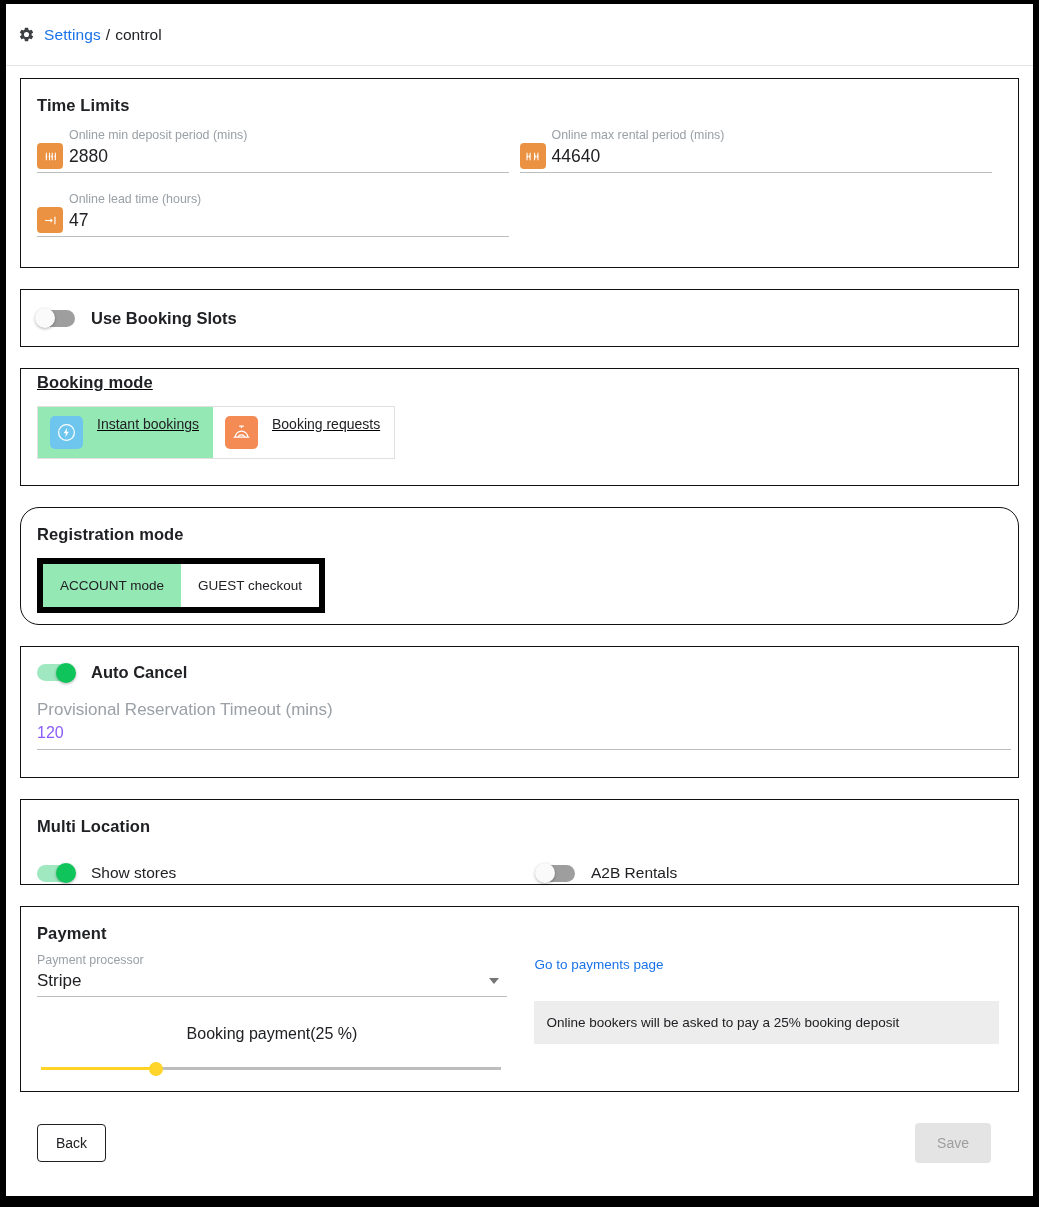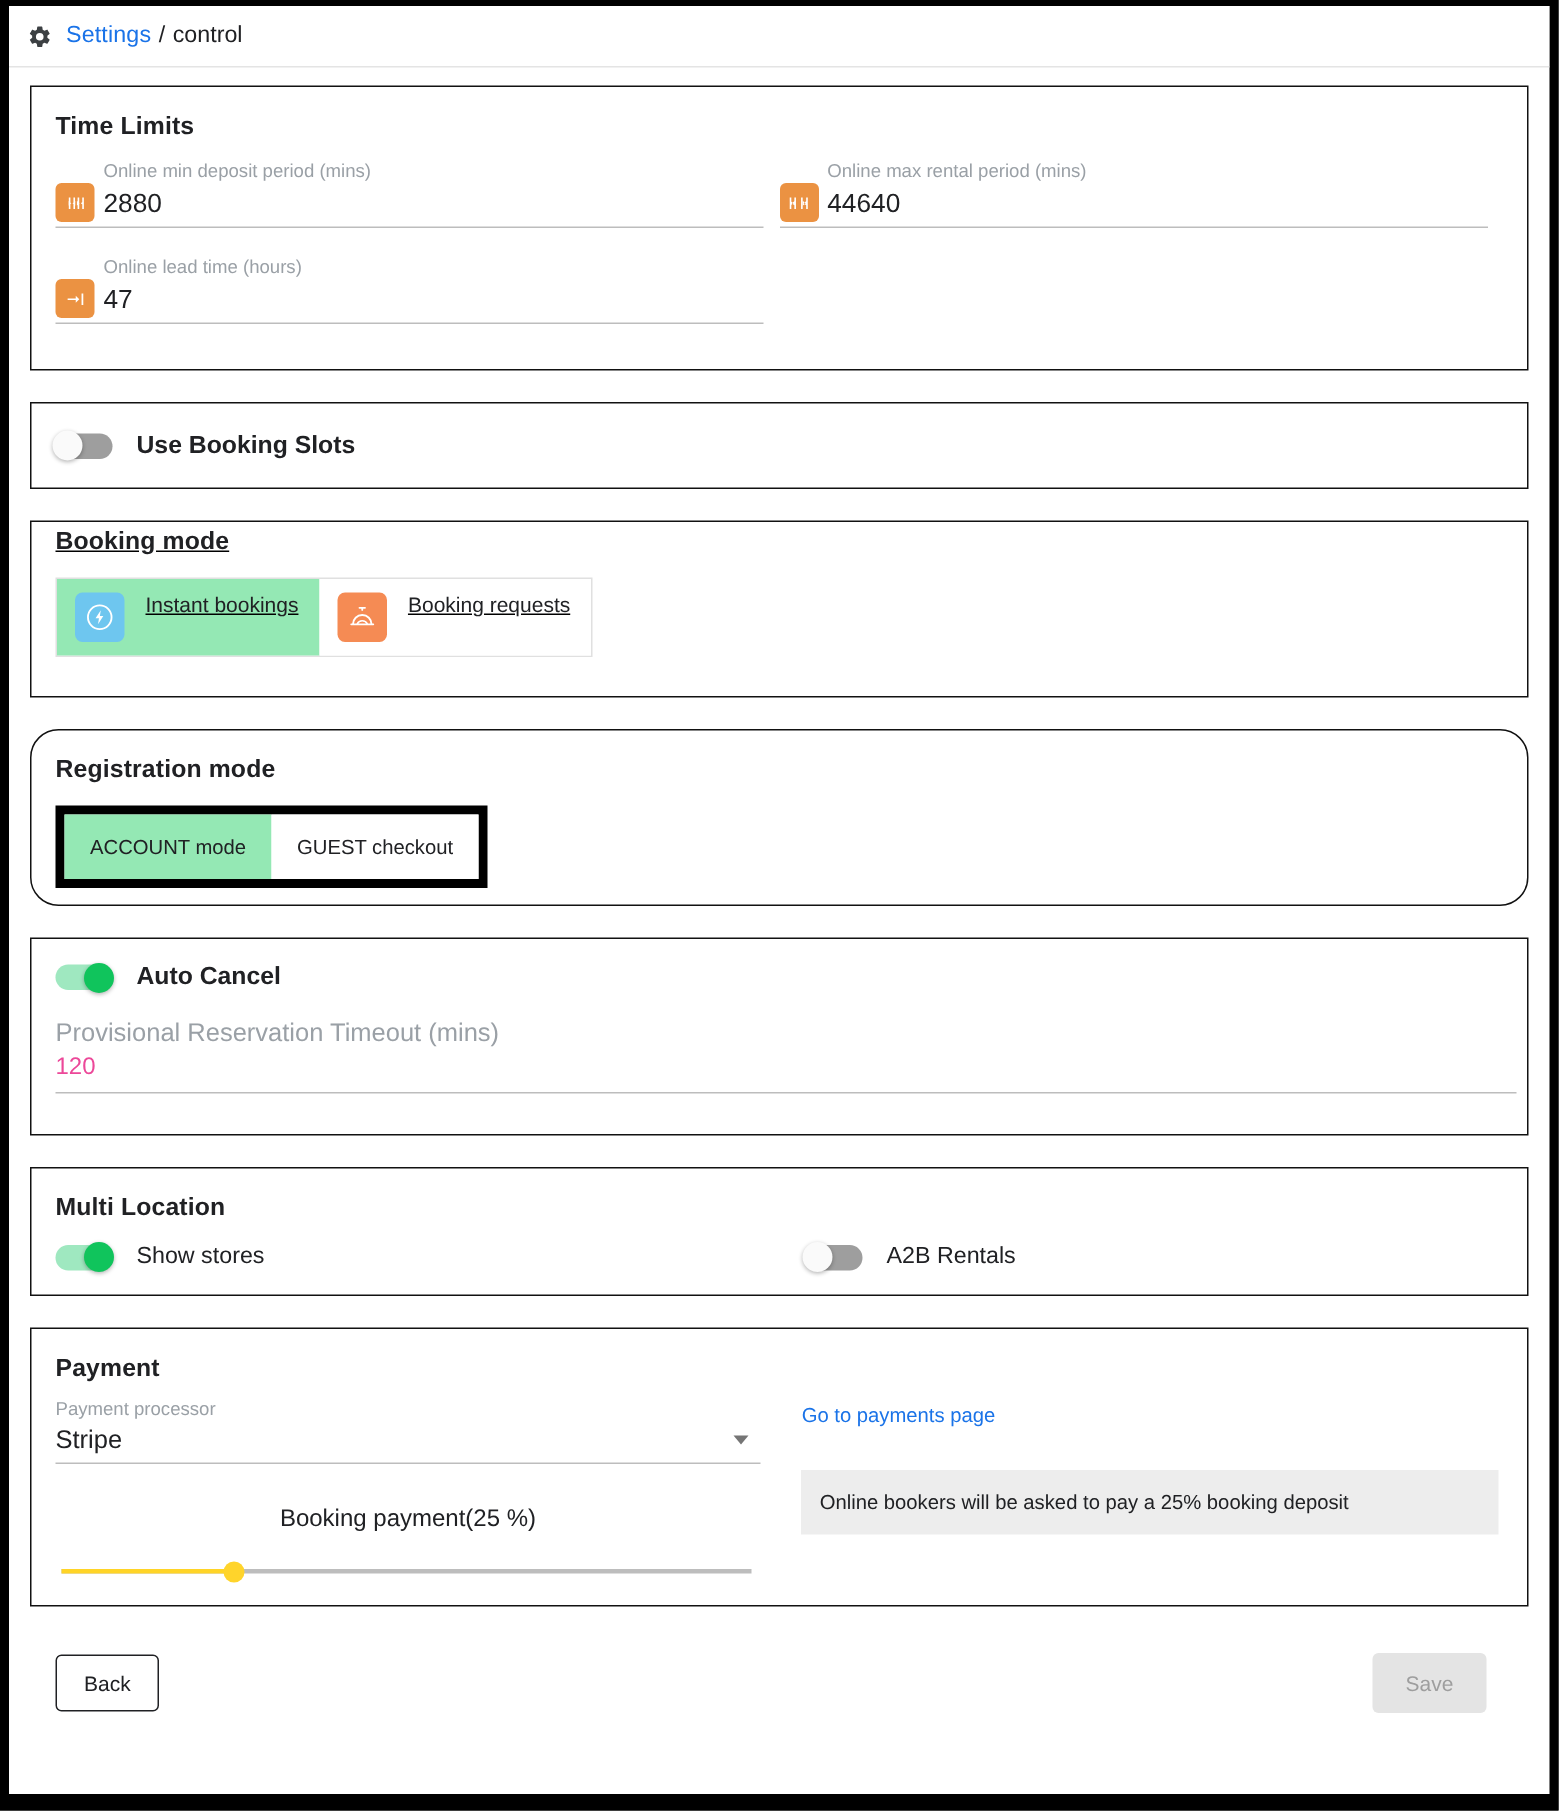--- a/index.html
+++ b/index.html
@@ -12,21 +12,21 @@
   .page-frame {
     position: absolute;
     left: 6px; top: 4px;
     width: 1027px; height: 1192px;
     background: #ffffff;
     overflow: hidden;
   }
 
   
   .header {
-    height: 41px;
+    height: 62px;
     border-bottom: 1px solid #e4e4e4;
     display: flex;
     align-items: center;
     padding-left: 12px;
     background: #fff;
   }
   .gear-icon { width: 17px; height: 17px; margin-right: 9px; flex: none; }
   .bc-link {
     color: #1a73e8;
     font-size: 15.5px;
@@ -147,30 +147,30 @@
 
   
   .c-autocancel { padding: 16px 16px 0 16px; height: 132px; }
   .ac-sub {
     font-size: 17px;
     color: #9aa0a6;
     margin-top: 18px;
   }
   .ac-value {
     font-size: 16px;
-    color: #ec4899;
+    color: #8b5cf6;
     padding-bottom: 7px;
     border-bottom: 1px solid #bdbdbd;
     margin-top: 4px;
     width: 974px;
   }
 
   
   .c-multiloc { padding: 17px 16px 22px 16px; height: 86px; }
-  .ml-row { display: flex; margin-top: 14px; }
+  .ml-row { display: flex; margin-top: 28px; }
   .ml-item { display: flex; align-items: center; }
   .ml-item.first { width: 500px; }
 
   
   .c-payment { padding: 17px 16px 20px 16px; height: 186px; }
   .pay-grid { display: flex; margin-top: 10px; }
   .pay-left { width: 500px; }
   .pay-right { width: 470px; padding-top: 4px; }
   .sel-label { font-size: 12.4px; color: #9aa0a6; }
   .sel-row {

